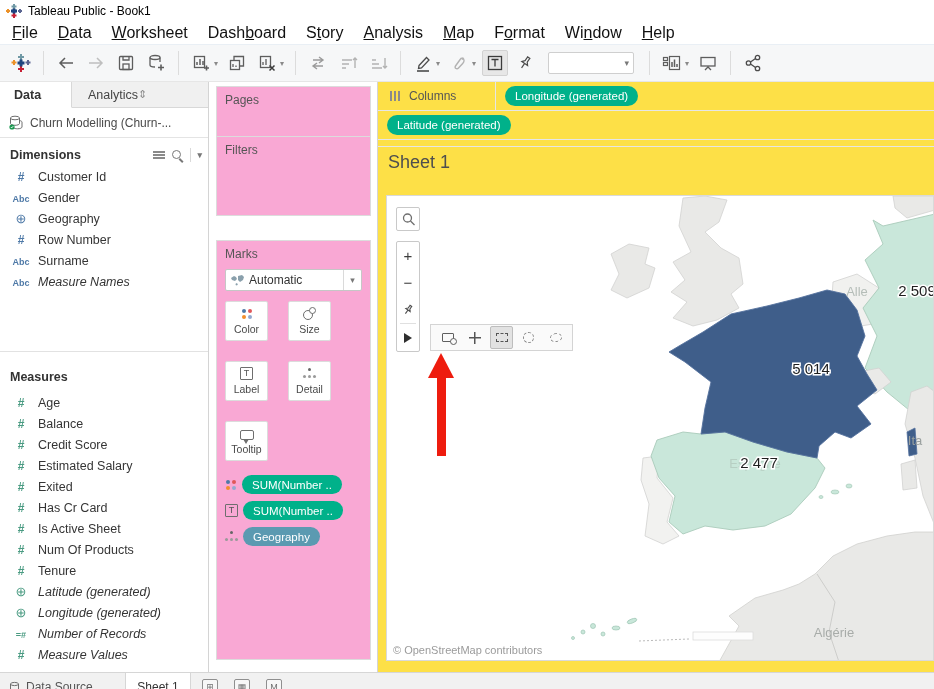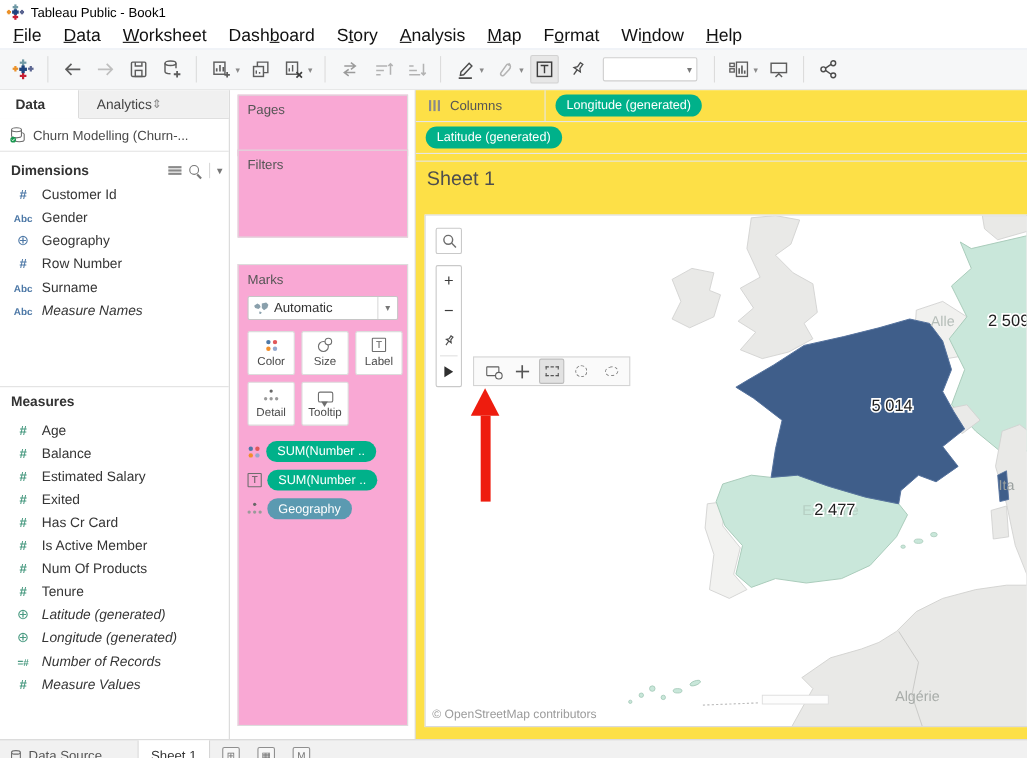--- a/index.html
+++ b/index.html
@@ -49,21 +49,21 @@
   .splitter{border-top:1px solid #e2e2e2}
   
   .shelfpane{position:absolute;left:209px;top:82px;width:169px;height:590px;background:#fff;border-right:1px solid #d4d4d4}
   .card{position:absolute;left:7px;width:155px;border:1px solid #dcdcdc;background:#f9a8d4;font-size:12px;color:#555;padding:6px 8px}
   .card-pages{top:4px;height:56px}
   .card-filters{top:54px;height:80px}
   .card-marks{top:158px;height:420px}
   .marks-dd{margin-top:8px;height:22px;border:1px solid #c6c6c6;border-radius:2px;display:flex;align-items:center;background:#fff}
   .marks-dd .dd-txt{flex:1;font-size:12px;color:#333;padding-left:4px}
   .marks-dd .dd-caret{width:18px;align-self:stretch;border-left:1px solid #dadada;display:flex;align-items:center;justify-content:center;color:#777;font-size:9px}
-  .mk-grid{display:flex;flex-wrap:wrap;gap:6px;margin-top:10px;width:142px}
+  .mk-grid{display:flex;flex-wrap:wrap;gap:20px;margin-top:10px;width:142px}
   .mk-btn{width:43px;height:40px;border:1px solid #dcdcdc;border-radius:2px;background:#fff;display:flex;flex-direction:column;align-items:center;justify-content:center;gap:3px}
   .mk-btn .lbl{font-size:10.5px;color:#4a4a4a}
   .micon{display:inline-block}
   .ic-color{width:12px;height:12px;position:relative}
   .ic-color::before{content:"";position:absolute;width:4px;height:4px;border-radius:50%;background:#4e79a7;left:1px;top:1px;box-shadow:6px 0 0 #e15759,0 6px 0 #f28e2b,6px 6px 0 #94a8cf}
   .ic-size{position:relative;width:13px;height:13px}
   .ic-size::before{content:"";position:absolute;left:0;bottom:0;width:8px;height:8px;border:1px solid #6e6e6e;border-radius:50%}
   .ic-size::after{content:"";position:absolute;right:0;top:0;width:5px;height:5px;border:1px solid #6e6e6e;border-radius:50%;background:#fff}
   .ic-label{width:13px;height:13px;border:1px solid #6e6e6e;border-radius:1px;font-size:9px;line-height:11px;text-align:center;color:#555}
   .ic-label::before{content:"T"}
@@ -369,54 +369,58 @@
         <span class="ficon abc"></span>
         <span>Surname</span>
       </li>
 
       <li class="field-item">
         <span class="ficon abc"></span>
         <span class="italic">Measure Names</span>
       </li>
     </ul>
   <div class="splitter" style="margin-top:59px"></div>
-  <div class="sec-hdr" style="margin-top:2px">
+  <div class="sec-hdr" style="margin-top:14px">
     <span>Measures</span>
   </div>
   <ul class="field-list meas" style="margin-top:4px">
 
       <li class="field-item">
         <span class="ficon hash"></span>
         <span>Age</span>
       </li>
 
       <li class="field-item">
         <span class="ficon hash"></span>
         <span>Balance</span>
       </li>
 
+      <li class="field-item">
+        <span class="ficon hash"></span>
+        <span>Credit Score</span>
+      </li>
 
       <li class="field-item">
         <span class="ficon hash"></span>
         <span>Estimated Salary</span>
       </li>
 
       <li class="field-item">
         <span class="ficon hash"></span>
         <span>Exited</span>
       </li>
 
       <li class="field-item">
         <span class="ficon hash"></span>
         <span>Has Cr Card</span>
       </li>
 
       <li class="field-item">
         <span class="ficon hash"></span>
-        <span>Is Active Member</span>
+        <span>Is Active Sheet</span>
       </li>
 
       <li class="field-item">
         <span class="ficon hash"></span>
         <span>Num Of Products</span>
       </li>
 
       <li class="field-item">
         <span class="ficon hash"></span>
         <span>Tenure</span>

